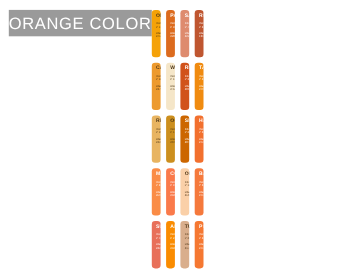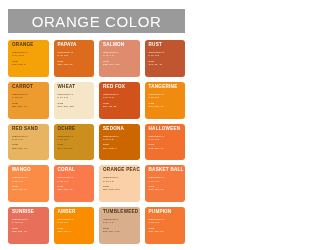--- a/index.html
+++ b/index.html
@@ -13,21 +13,21 @@
     font-family: "Liberation Sans", sans-serif;
     overflow: hidden;
   }
   .page {
     width: 193px;
     height: 250px;
     box-sizing: border-box;
     padding: 9px 8px 6px 8px;
     background: #ffffff;
     display: flex;
-    flex-direction: column;
+    flex-direction: row;
   }
   .banner {
     background: #9a9a9a;
     height: 24px;
     display: flex;
     align-items: center;
     justify-content: center;
     margin-bottom: 7px;
     flex: 0 0 auto;
   }

